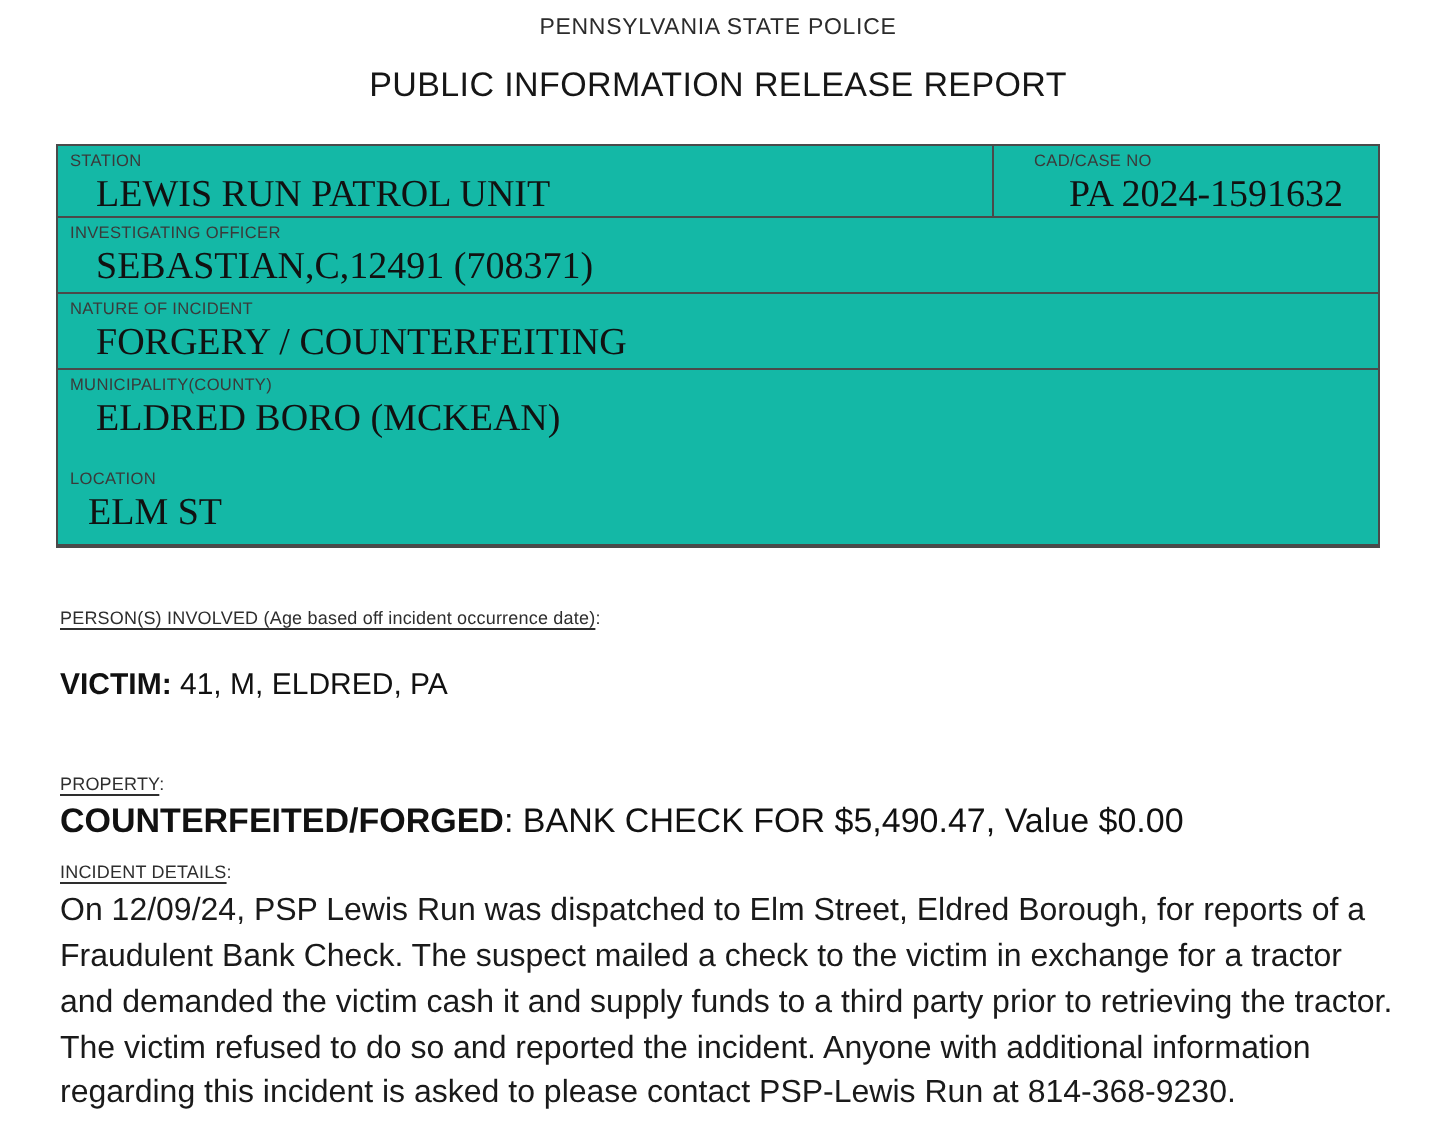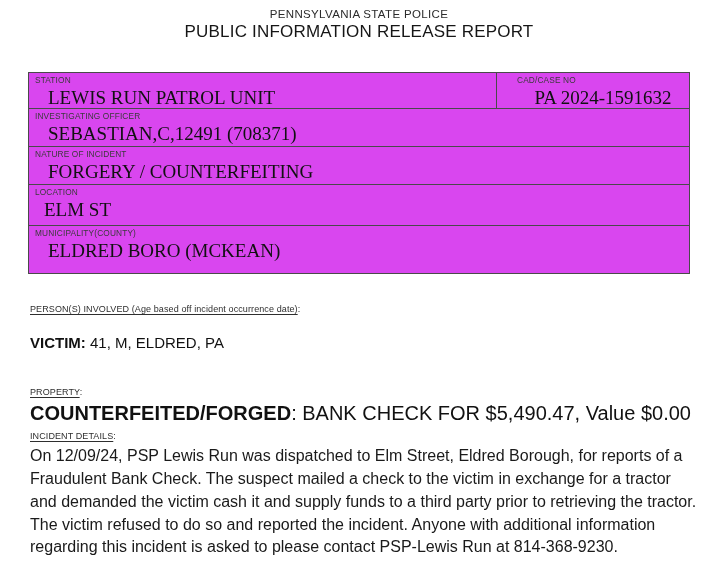--- a/index.html
+++ b/index.html
@@ -24,33 +24,33 @@
   .org-name {
     font-size: 11.5px;
     letter-spacing: 0.35px;
     color: #2b2b2b;
     line-height: 1.1;
   }
   .doc-title {
     font-size: 17px;
     letter-spacing: 0.2px;
     color: #161616;
-    margin-top: 2px;
+    margin-top: 13px;
     line-height: 1.1;
   }
 
   
   .header-table {
     position: absolute;
     left: 28px;
     top: 72px;
     width: 662px;
     border: 1.3px solid #4a4a4a;
     box-sizing: border-box;
-    background: #d946ef;
+    background: #14b8a6;
   }
   .hrow {
     display: flex;
     border-bottom: 1.2px solid #4a4a4a;
     box-sizing: border-box;
   }
   .hrow.last { border-bottom: none; }
 
   .hcell {
     box-sizing: border-box;
@@ -119,21 +119,21 @@
   .person-line {
     font-size: 15px;
     color: #111;
     margin-top: 19px;
     line-height: 1.2;
   }
   .person-line b { font-weight: bold; }
 
   .property-section { top: 388px; }
   .property-line {
-    font-size: 20px;
+    font-size: 17px;
     color: #111;
     margin-top: 3px;
     line-height: 1.2;
   }
   .property-line b { font-weight: bold; }
 
   .details-section { top: 432px; right: 18px; }
   .details-text {
     font-size: 16px;
     color: #1a1a1a;
@@ -170,34 +170,34 @@
     </div>
   </div>
 
   <div class="hrow row-nature">
     <div class="hcell w-full">
       <div class="cell-label">NATURE OF INCIDENT</div>
       <div class="cell-value">FORGERY / COUNTERFEITING</div>
     </div>
   </div>
 
+  <div class="hrow row-muni last">
+    <div class="hcell w-full">
+      <div class="cell-label">MUNICIPALITY(COUNTY)</div>
+      <div class="cell-value">ELDRED BORO (MCKEAN)</div>
+    </div>
+  </div>
+
   <div class="hrow row-location">
     <div class="hcell w-full">
       <div class="cell-label">LOCATION</div>
       <div class="cell-value indent-sm">ELM ST</div>
     </div>
   </div>
 
-  <div class="hrow row-muni last">
-    <div class="hcell w-full">
-      <div class="cell-label">MUNICIPALITY(COUNTY)</div>
-      <div class="cell-value">ELDRED BORO (MCKEAN)</div>
-    </div>
-  </div>
-
 </div>
 
 <div class="section persons-section">
   <div class="small-label"><span class="ul">PERSON(S) INVOLVED (Age based off incident occurrence date)</span><span>:</span></div>
   <div class="person-line"><b>VICTIM:</b><span> 41, M, ELDRED, PA</span></div>
 </div>
 
 <div class="section property-section">
   <div class="small-label"><span class="ul">PROPERTY</span><span>:</span></div>
   <div class="property-line"><b>COUNTERFEITED/FORGED</b><span>: BANK CHECK FOR $5,490.47, Value $0.00</span></div>

